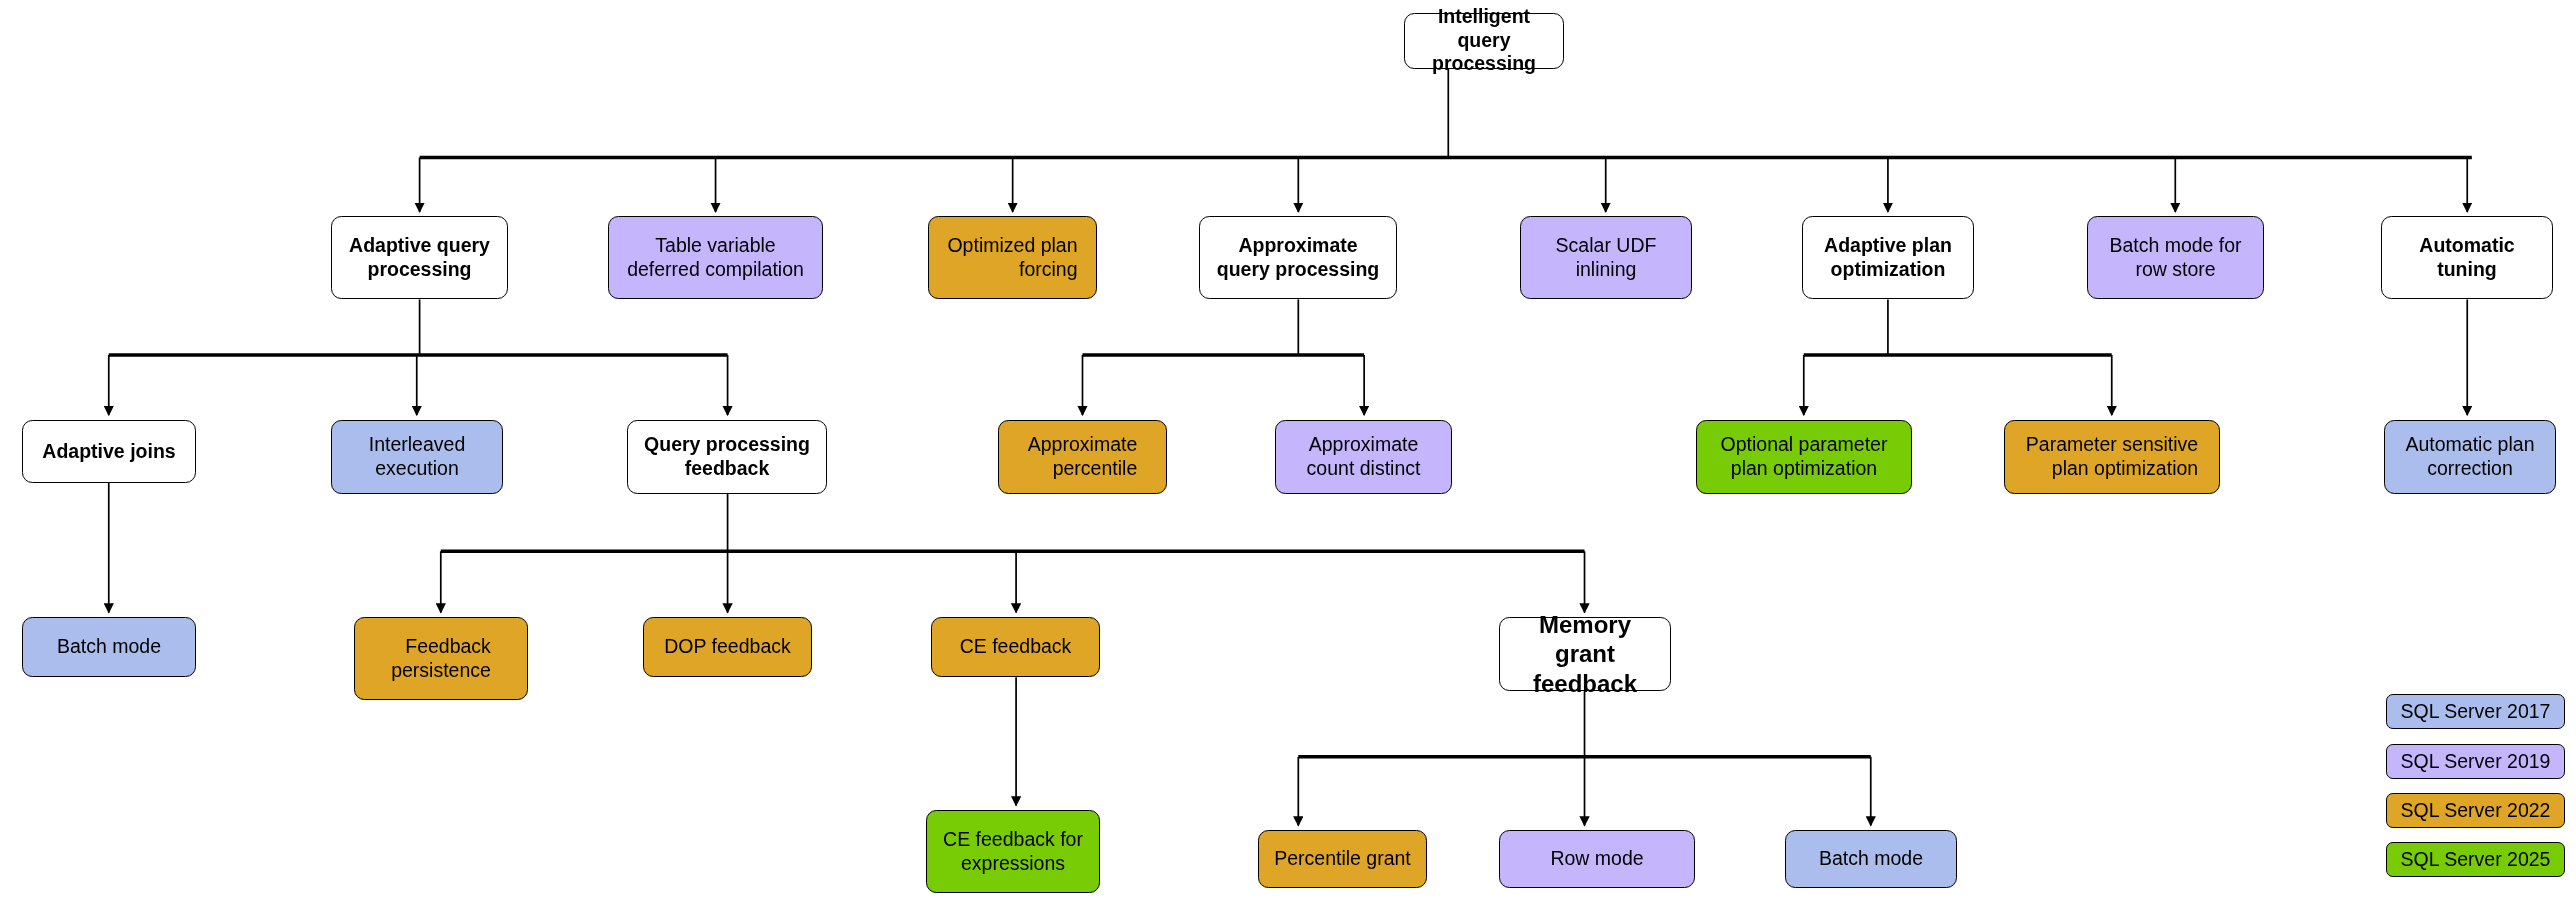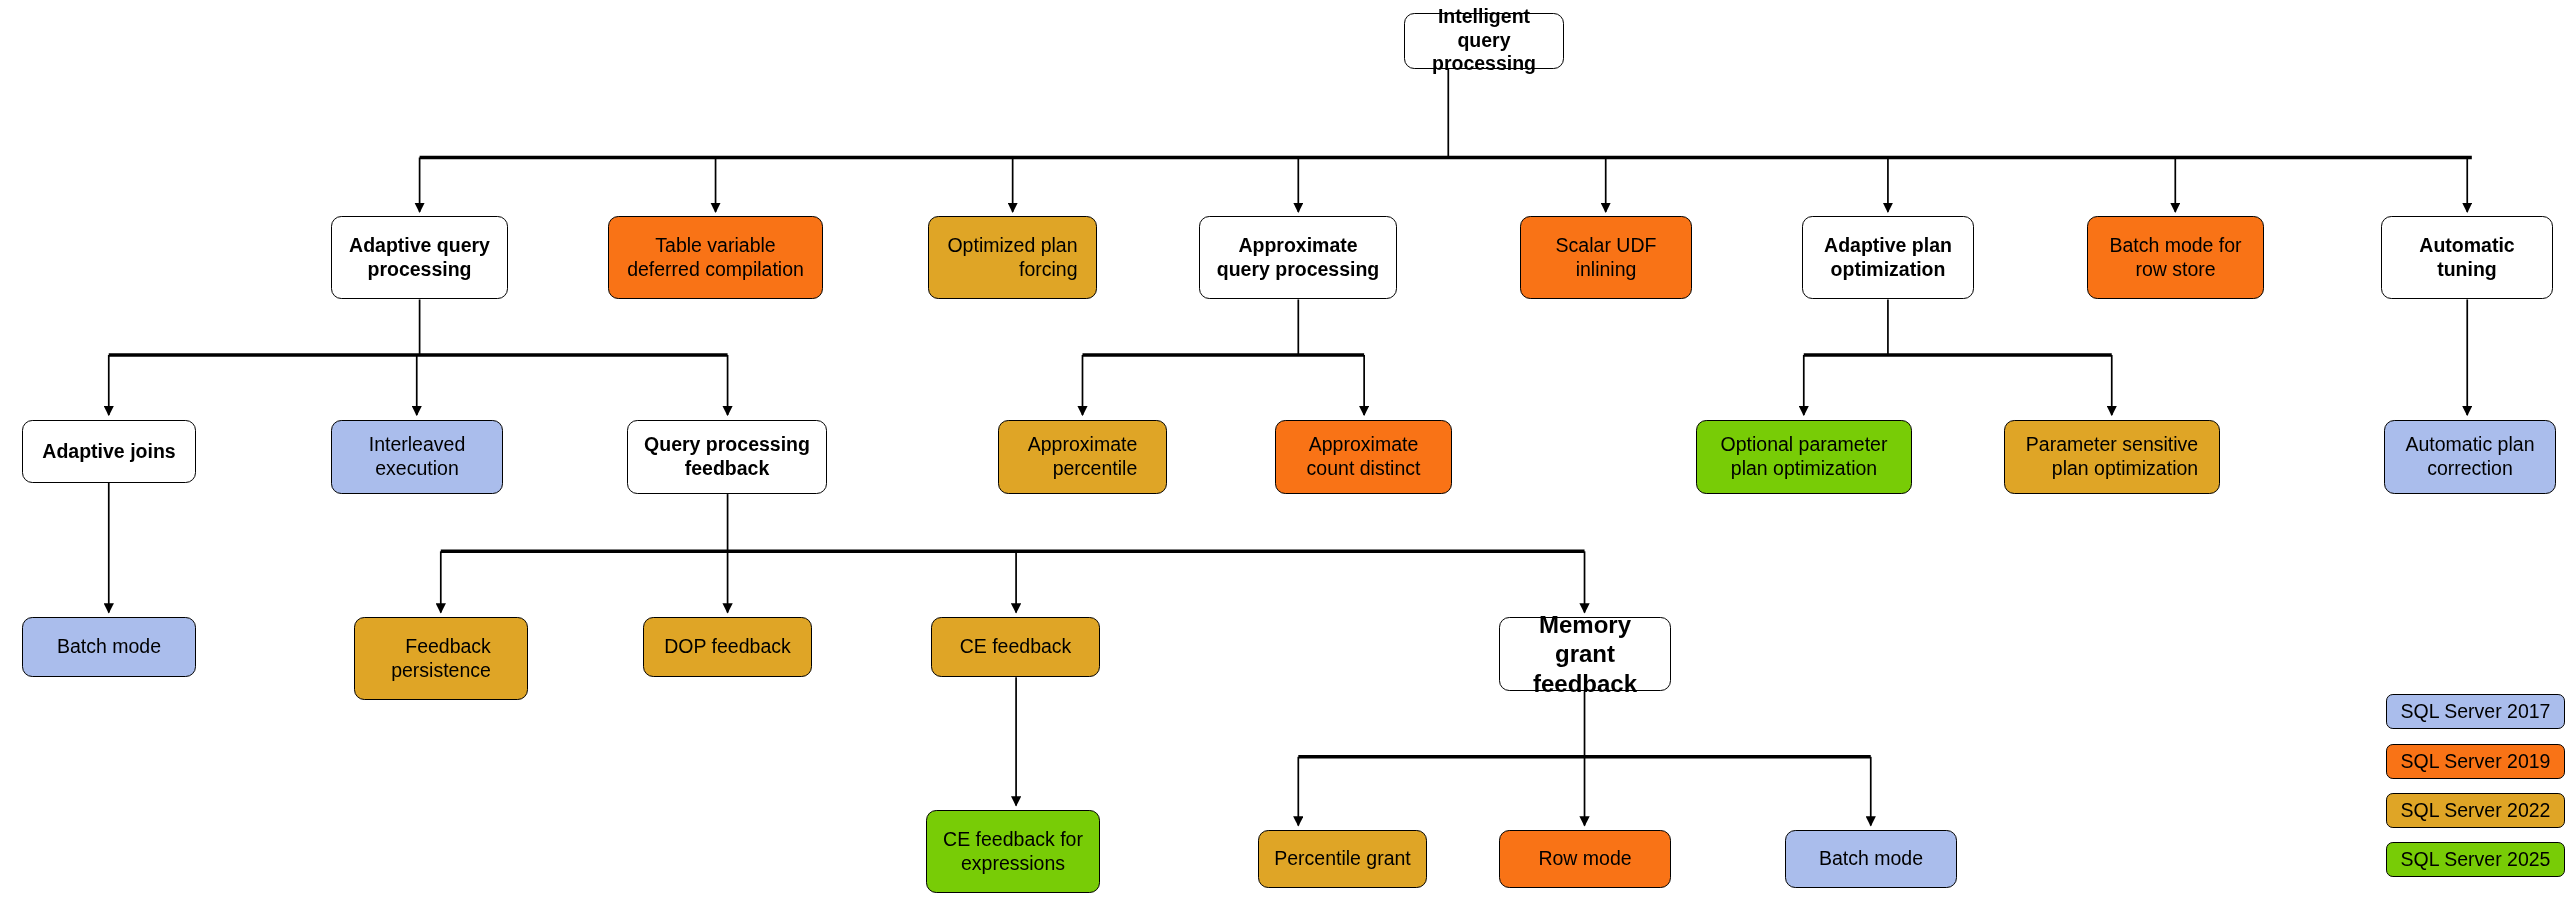--- a/index.html
+++ b/index.html
@@ -32,21 +32,21 @@
     align-items: center;
     justify-content: center;
     text-align: center;
     color: #000000;
     line-height: 1.22;
     padding: 2.3px 5.7px;
     font-family: "Liberation Sans", sans-serif;
     white-space: pre-line;
   }
   .fill-white { background: #ffffff; font-weight: bold; }
-  .fill-gray  { background: #f97316; font-weight: normal; }
+  .fill-gray  { background: #c4b5fd; font-weight: normal; }
   .fill-orange{ background: #dfa526; font-weight: normal; text-align: right; }
   .fill-blue  { background: #aabdec; font-weight: normal; }
   .fill-green { background: #78cc06; font-weight: normal; }
 
   .legend-item {
     position: absolute;
     box-sizing: border-box;
     border: 1.7px solid #000000;
     border-radius: 6.9px;
     display: flex;
@@ -157,21 +157,21 @@
       <div class="node fill-blue" style="left: 22px; top: 617px; width: 174px; height: 60px; font-size: 19.5px;">Batch mode</div>
       <div class="node fill-orange" style="left: 354px; top: 617px; width: 174px; height: 83px; font-size: 19.5px;">Feedback
 persistence</div>
       <div class="node fill-orange" style="left: 643px; top: 617px; width: 169px; height: 60px; font-size: 19.5px;">DOP feedback</div>
       <div class="node fill-orange" style="left: 931px; top: 617px; width: 169px; height: 60px; font-size: 19.5px;">CE feedback</div>
       <div class="node fill-white" style="left: 1499px; top: 617px; width: 172px; height: 74px; font-size: 24px;">Memory grant
 feedback</div>
       <div class="node fill-green" style="left: 926px; top: 810px; width: 174px; height: 83px; font-size: 19.5px;">CE feedback for
 expressions</div>
       <div class="node fill-orange" style="left: 1258px; top: 830px; width: 169px; height: 58px; font-size: 19.5px;">Percentile grant</div>
-      <div class="node fill-gray" style="left: 1499px; top: 830px; width: 172px; height: 58px; font-size: 19.5px;">Row mode</div>
+      <div class="node fill-gray" style="left: 1499px; top: 830px; width: 196px; height: 58px; font-size: 19.5px;">Row mode</div>
       <div class="node fill-blue" style="left: 1785px; top: 830px; width: 172px; height: 58px; font-size: 19.5px;">Batch mode</div>
     </div>
   <div id="legend-layer">
       <div class="legend-item fill-blue" style="left: 2374px; top: 694px; width: 179px; height: 35px;">SQL Server 2017</div>
       <div class="legend-item fill-gray" style="left: 2374px; top: 744px; width: 179px; height: 35px;">SQL Server 2019</div>
       <div class="legend-item fill-orange" style="left: 2374px; top: 793px; width: 179px; height: 35px;">SQL Server 2022</div>
       <div class="legend-item fill-green" style="left: 2374px; top: 842px; width: 179px; height: 35px;">SQL Server 2025</div>
     </div>
 
 </div>

